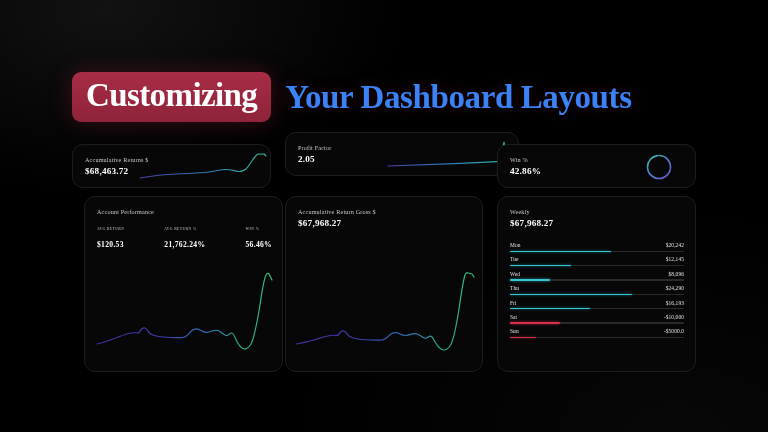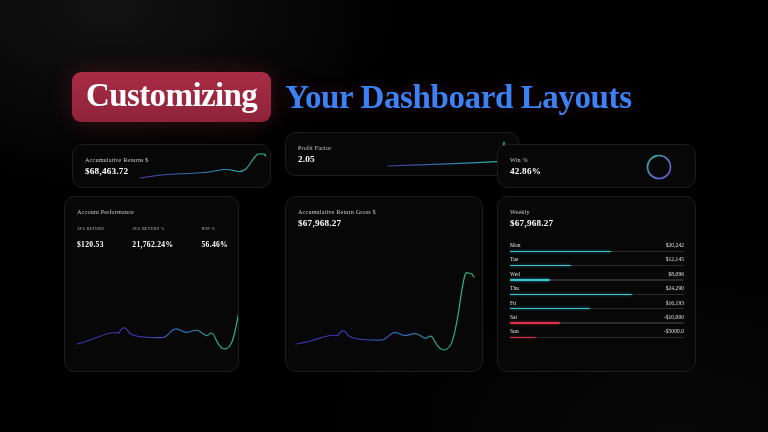--- a/index.html
+++ b/index.html
@@ -61,21 +61,21 @@
 
   
   #card-accumulative-returns{ left:72px;  top:144px; width:199px; height:44px; }
   #card-profit-factor      { left:285px; top:132px; width:234px; height:44px; }
   #card-win-rate           { left:497px; top:144px; width:199px; height:44px; }
   .topcard-text{ position:absolute; left:12px; top:11px; }
   .topspark{ position:absolute; right:0; bottom:0; width:132px; height:40px; }
   #card-win-rate .topspark{ width:60px; height:44px; right:6px; top:0; }
 
   
-  #card-account-performance{ left:64px;  top:196px; width:175px; height:176px; }
+  #card-account-performance{ left:84px;  top:196px; width:199px; height:176px; }
   #card-accumulative-gross { left:285px; top:196px; width:198px; height:176px; }
   #card-weekly             { left:497px; top:196px; width:199px; height:176px; }
 
   .bigcard-head{ position:absolute; left:12px; top:11px; right:12px; }
   .bigchart{ position:absolute; left:0; right:0; bottom:4px; height:120px; }
 
   
   #perf-stats{
     position:absolute; left:12px; top:30px; right:10px;
     display:flex; justify-content:space-between; align-items:flex-start;

